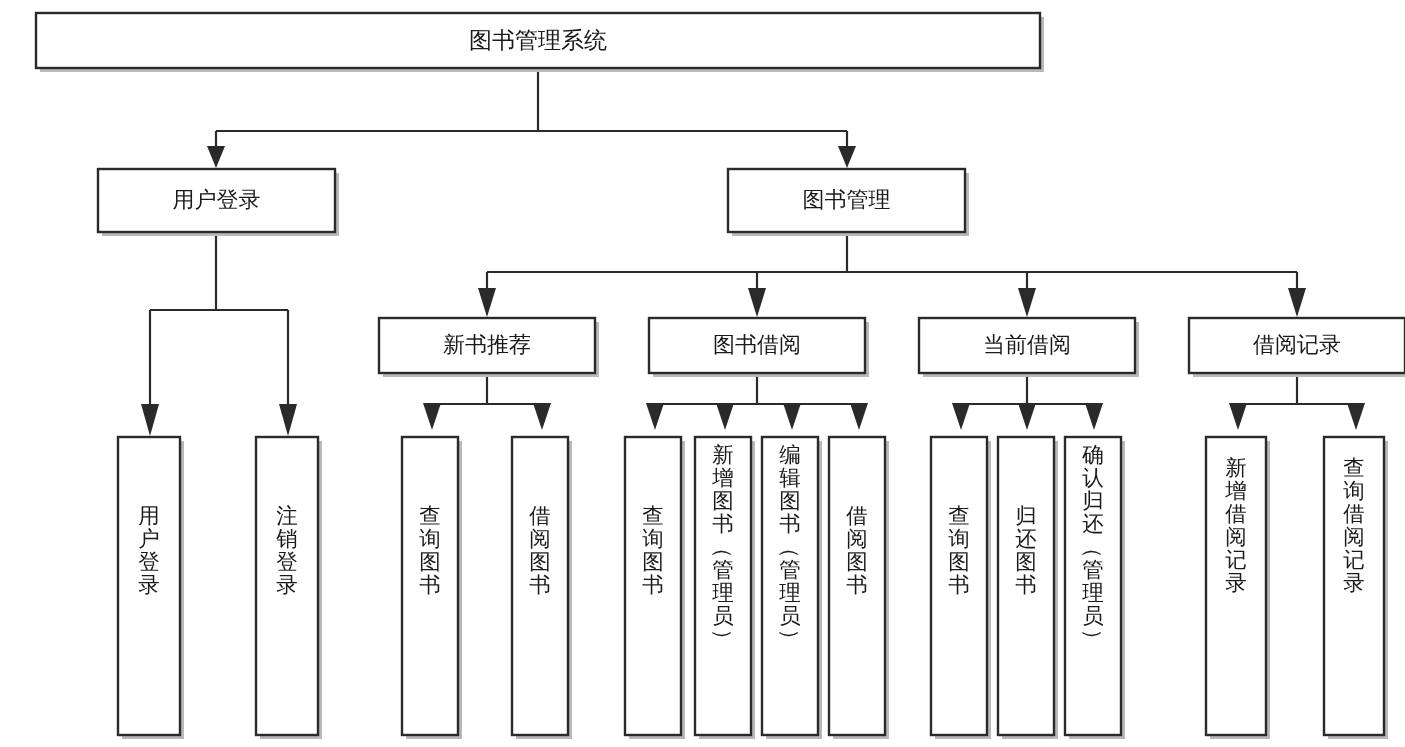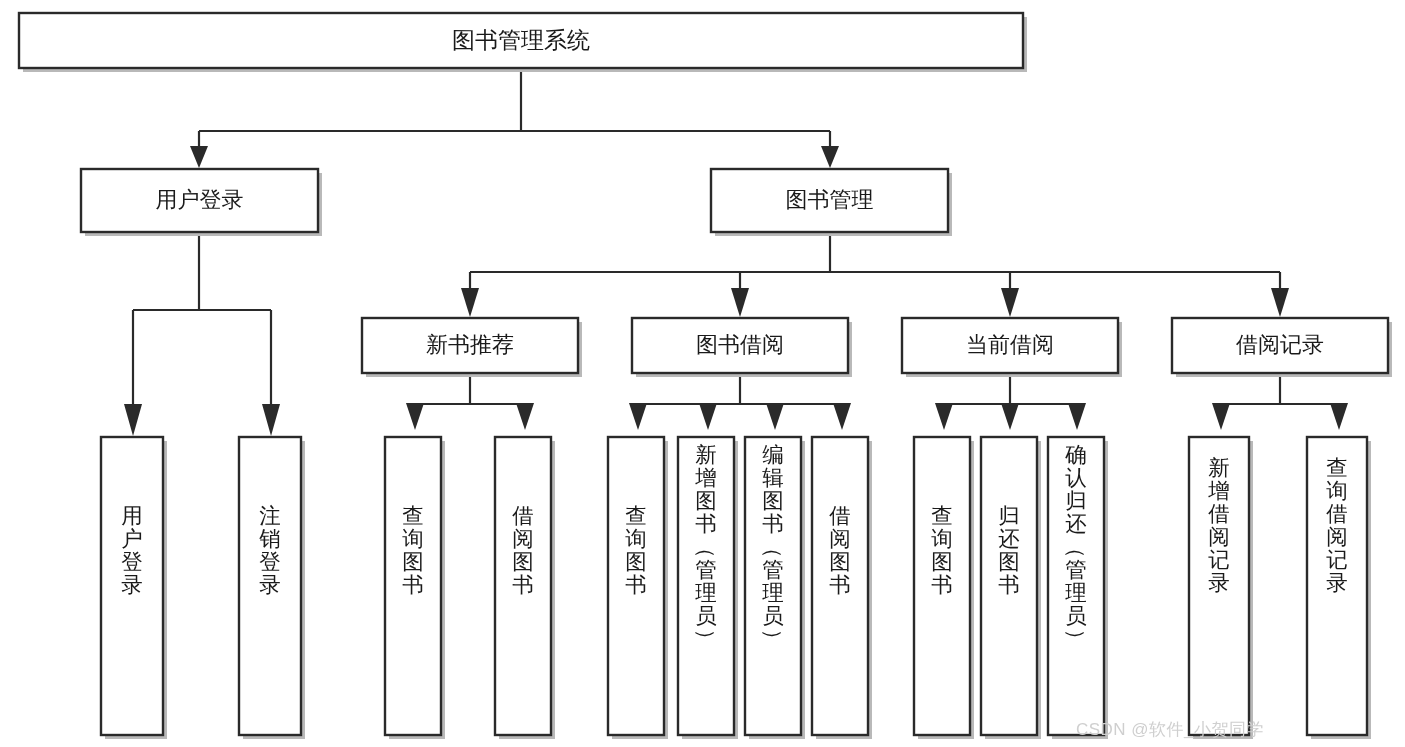--- a/index.html
+++ b/index.html
@@ -11,20 +11,21 @@
     width: 1405px;
     height: 747px;
     font-family: "Liberation Sans", "DejaVu Sans", sans-serif;
     overflow: hidden;
     position: relative;
   }
   #diagram-root {
     position: relative;
     width: 1272px;
     height: 747px;
+    margin-left: 17px;
   }
   svg#tree-svg {
     position: absolute;
     top: 0;
     left: 0;
     width: 1405px;
     height: 747px;
   }
   .node-box {
     fill: #ffffff;
@@ -355,15 +356,14 @@
     </div>
   <div class="vlabel-wrap" style="left:1307px; top:457px; width:60px;">
       <span>查</span>
       <span>询</span>
       <span>借</span>
       <span>阅</span>
       <span>记</span>
       <span>录</span>
     </div>
 
-  <div class="watermark">CSDN @软件_小贺同学</div>
 
 </div>
 
 </body></html>

